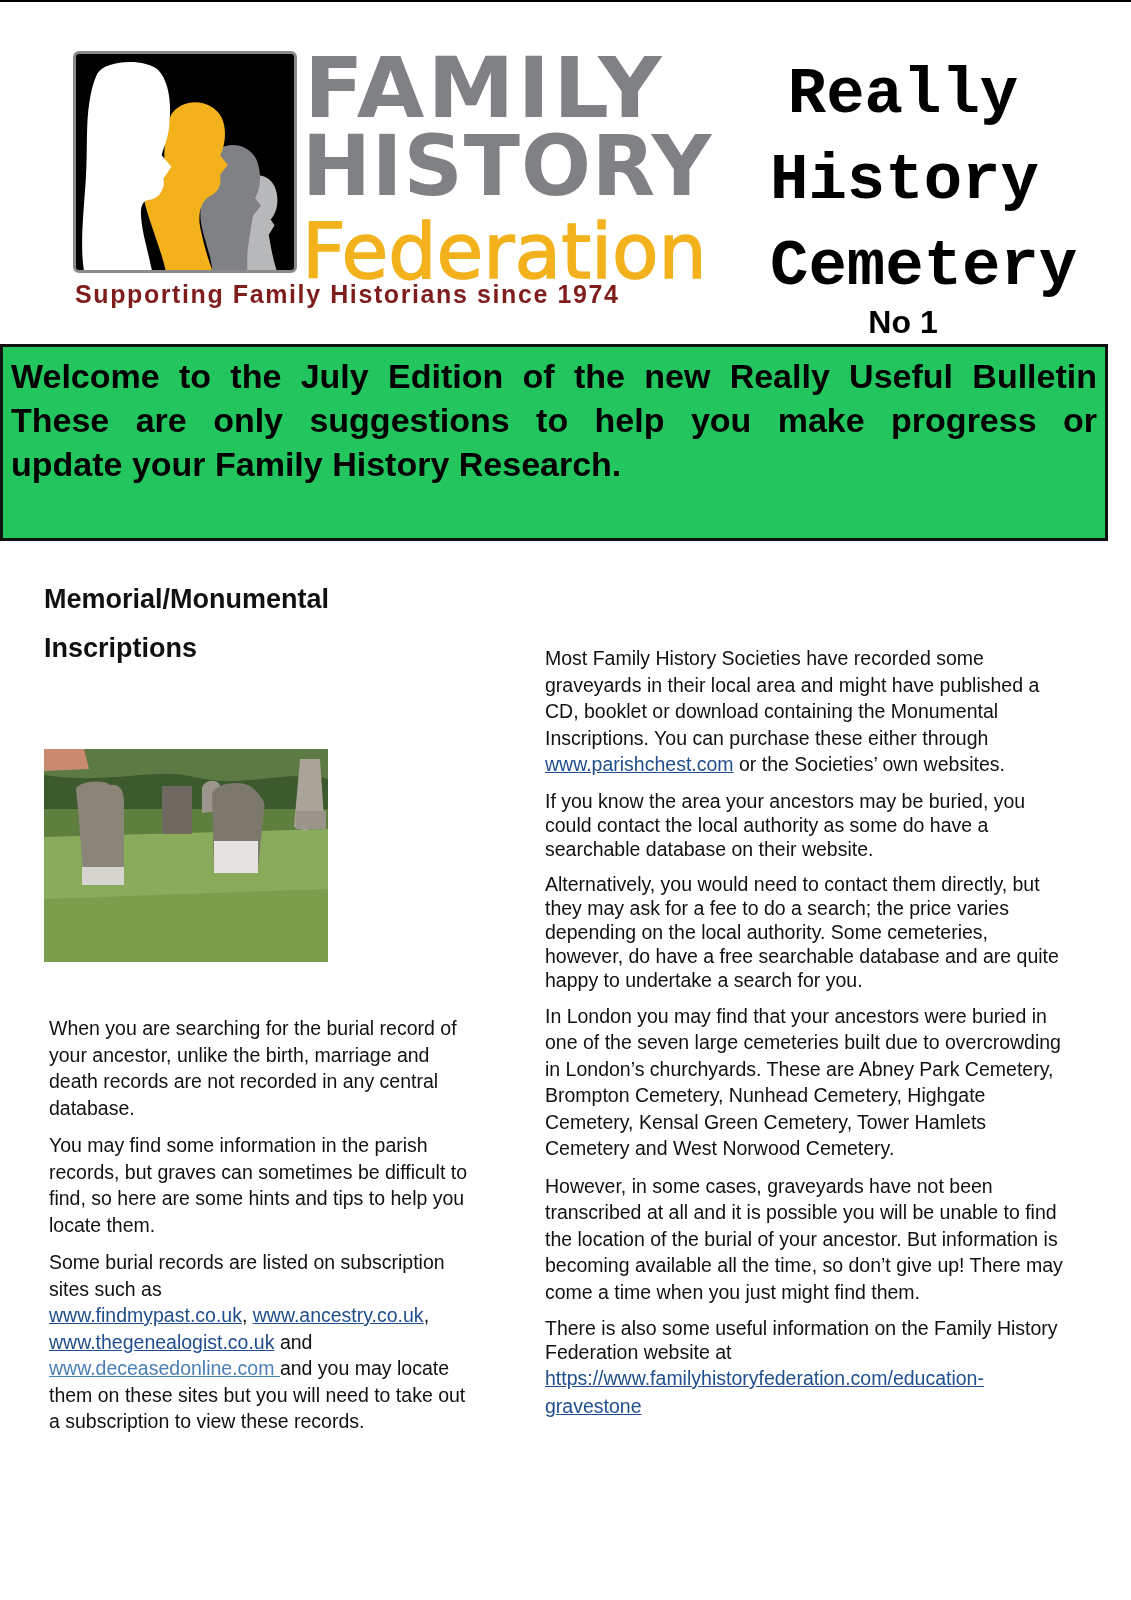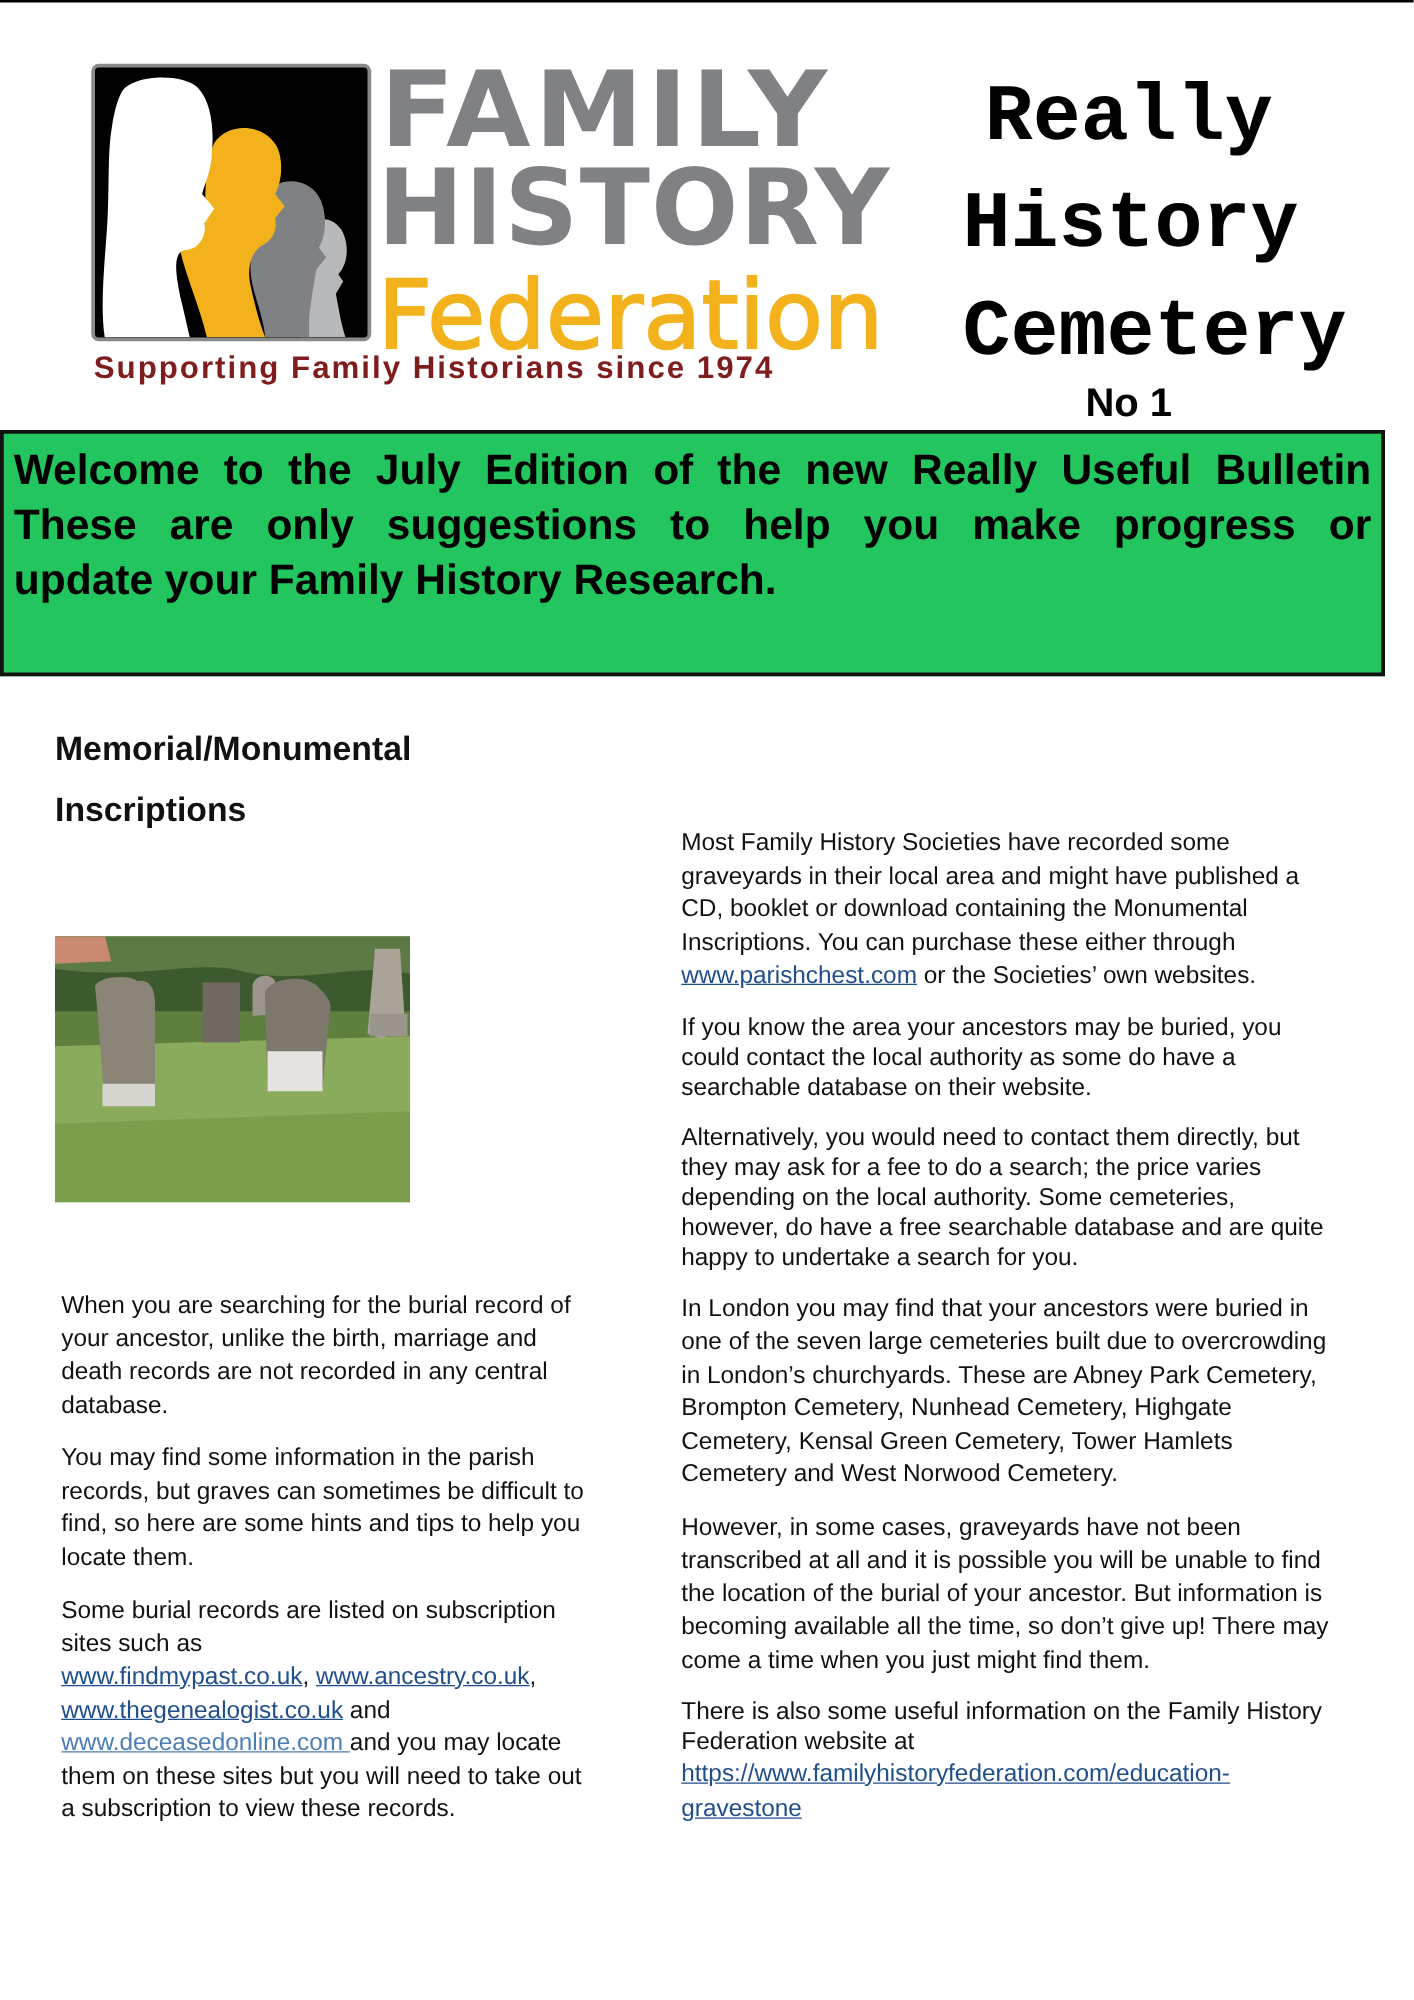--- a/index.html
+++ b/index.html
@@ -29,21 +29,21 @@
   .banner p { margin: 0; font-size: 34px; font-weight: bold; line-height: 44px; color: #000; text-align: justify; }
   .banner .bline { display: block; text-align: justify; text-align-last: justify; }
   .banner .bline.last { text-align-last: left; }
 
   
   .heading { position: absolute; left: 44px; font-size: 27px; font-weight: bold; color: #111; }
   .photo { position: absolute; left: 44px; top: 749px; width: 284px; height: 213px; overflow: hidden; }
   .photo svg { width: 100%; height: 100%; display: block; }
 
   .col { position: absolute; font-size: 19.5px; line-height: 26.5px; color: #111; }
-  .col p { margin: 16px 0 11px 0; }
+  .col p { margin: 0 0 11px 0; }
   .col-left { left: 49px; top: 1015px; width: 430px; }
   .col-right { left: 545px; top: 645px; width: 520px; }
   .col-right p.tight { line-height: 24px; }
   a.link { color: #1f4e8c; text-decoration: underline; }
   a.link.light { color: #4a7fb5; }
 </style>
 </head>
 <body>
 
 <div class="topline"></div>

